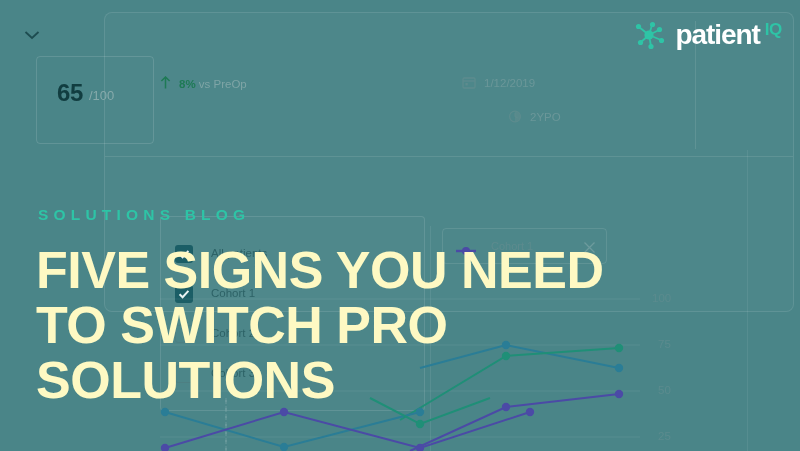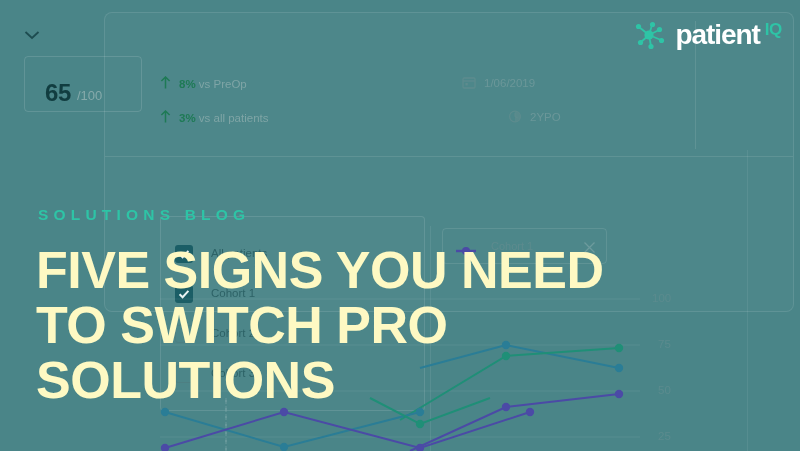--- a/index.html
+++ b/index.html
@@ -59,24 +59,24 @@
     position: absolute;
     left: 50px;
     top: 32px;
     font-size: 12.5px;
     color: #235b5e;
     letter-spacing: .1px;
   }
 
   .score-box {
     position: absolute;
-    left: 24px;
+    left: 36px;
     top: 56px;
     width: 118px;
-    height: 56px;
+    height: 88px;
     border: 1px solid rgba(255,255,255,0.13);
     border-radius: 4px;
     box-sizing: border-box;
   }
   .score-val {
     position: absolute;
     left: 20px;
     top: 22px;
     font-size: 24px;
     font-weight: bold;
@@ -357,37 +357,29 @@
 
     <div class="delta d1">
       <span class="arrow">
         <svg viewBox="0 0 11 13" width="11" height="13" fill="none" stroke="currentColor" stroke-width="1.5">
           <path d="M5.5 12.5 L5.5 1.2 M1.4 5 L5.5 1 L9.6 5"></path>
         </svg>
       </span><span class="pct">8%</span>
       <span>vs PreOp</span>
     </div>
 
-    <div class="delta d2">
-      <span class="arrow">
-        <svg viewBox="0 0 11 13" width="11" height="13" fill="none" stroke="currentColor" stroke-width="1.5">
-          <path d="M5.5 12.5 L5.5 1.2 M1.4 5 L5.5 1 L9.6 5"></path>
-        </svg>
-      </span><span class="pct">3%</span>
-      <span>vs all patients</span>
-    </div>
 
     <div class="meta m1">
       <span class="mi">
         <svg viewBox="0 0 14 13" width="14" height="13" fill="none" stroke="currentColor" stroke-width="1.3">
           <rect x="1" y="2" width="12" height="10" rx="1.2"></rect>
           <path d="M1 5 H13"></path>
           <rect x="3.4" y="7" width="2.4" height="2.4" fill="currentColor" stroke="none"></rect>
         </svg>
-      </span><span>1/06/2019</span>
+      </span><span>1/12/2019</span>
     </div>
 
     <div class="meta m2">
       <span class="mi">
         <svg viewBox="0 0 14 14" width="14" height="13" fill="none" stroke="currentColor" stroke-width="1.3">
           <circle cx="7" cy="7" r="5.8"></circle>
           <path d="M7 7 L7 3.2 M7 7 L10 8.6" stroke-width="1.2"></path>
           <path d="M7 1.5 A5.5 5.5 0 0 1 7 12.5 Z" fill="currentColor" stroke="none" opacity=".65"></path>
         </svg>
       </span><span>2YPO</span>

